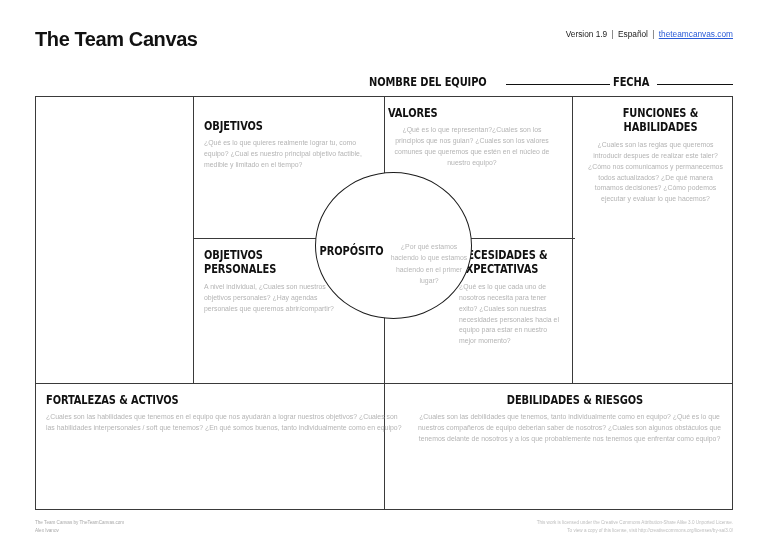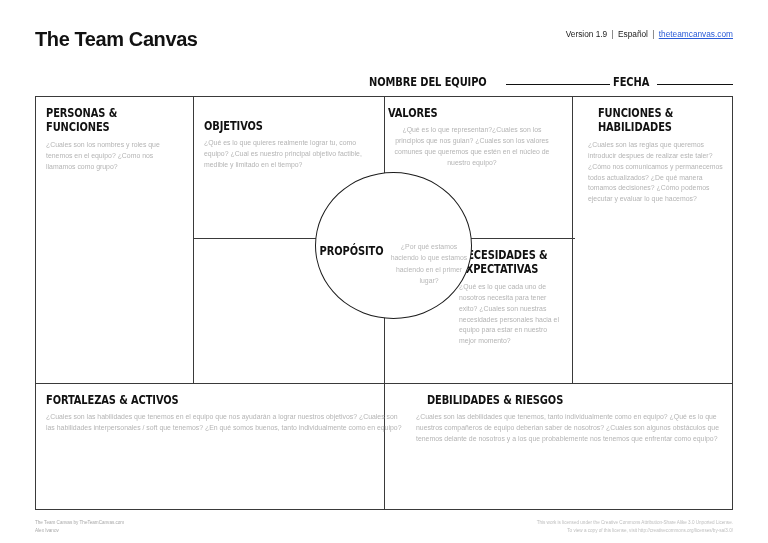--- a/index.html
+++ b/index.html
@@ -113,21 +113,21 @@
     margin-bottom: 5px;
     transform: scaleX(0.9);
     transform-origin: left top;
   }
   .cell.align-right h3 { transform-origin: right top; }
   .cell p {
     font-size: 6.9px;
     line-height: 1.58;
     color: #b4b4b4;
   }
-  .align-right { text-align: left; }
+  .align-right { text-align: center; }
   .align-center { text-align: center; }
 
   
   .c-personas     { left: 36px;  top: 97px;  width: 157px; height: 287px; }
   .c-objetivos    { left: 194px; top: 110px;  width: 191px; height: 142px; }
   .c-valores      { left: 378px; top: 97px;  width: 188px; height: 142px; }
   .c-funciones    { left: 574px; top: 97px;  width: 159px; height: 287px; }
   .c-objpers      { left: 194px; top: 239px; width: 160px; height: 145px; }
   .c-necesidades  { left: 449px; top: 239px; width: 124px; height: 145px; }
   .c-fortalezas   { left: 36px;  top: 384px; width: 348px; height: 126px; }
@@ -210,40 +210,40 @@
 
   <div class="grid-frame">
     <div class="vline v1"></div>
     <div class="vline v2"></div>
     <div class="vline v3"></div>
     <div class="vline v-bottom"></div>
     <div class="hline h-mid"></div>
     <div class="hline h-bottom"></div>
   </div>
 
-  <div class="cell c-personas">
-    <h3>PERSONAS &amp; FUNCIONES</h3>
-    <p>¿Cuales son los nombres y roles que tenemos en el equipo? ¿Como nos llamamos como grupo?</p>
-  </div>
 
   <div class="cell c-objetivos">
     <h3>OBJETIVOS</h3>
     <p>¿Qué es lo que quieres realmente lograr tu, como equipo? ¿Cual es nuestro principal objetivo factible, medible y limitado en el tiempo?</p>
   </div>
 
   <div class="cell c-valores">
     <h3>VALORES</h3>
     <p class="align-center">¿Qué es lo que representan?¿Cuales son los principios que nos guian? ¿Cuales son los valores comunes que queremos que estén en el núcleo de nuestro equipo?</p>
   </div>
 
   <div class="cell c-funciones align-right">
     <h3>FUNCIONES &amp; HABILIDADES</h3>
     <p>¿Cuales son las reglas que queremos introducir despues de realizar este taler? ¿Cómo nos comunicamos y permanecemos todos actualizados? ¿De qué manera tomamos decisiones? ¿Cómo podemos ejecutar y evaluar lo que hacemos?</p>
   </div>
 
+  <div class="cell c-objpers">
+    <h3>OBJETIVOS PERSONALES</h3>
+    <p>A nivel individual, ¿Cuales son nuestros objetivos personales? ¿Hay agendas personales que queremos abrir/compartir?</p>
+  </div>
 
   <div class="cell c-necesidades">
     <h3>NECESIDADES &amp; EXPECTATIVAS</h3>
     <p>¿Qué es lo que cada uno de nosotros necesita para tener exito? ¿Cuales son nuestras necesidades personales hacia el equipo para estar en nuestro mejor momento?</p>
   </div>
 
   <div class="cell c-fortalezas">
     <h3>FORTALEZAS &amp; ACTIVOS</h3>
     <p>¿Cuales son las habilidades que tenemos en el equipo que nos ayudarán a lograr nuestros objetivos? ¿Cuales son las habilidades interpersonales / soft que tenemos? ¿En qué somos buenos, tanto individualmente como en equipo?</p>
   </div>

